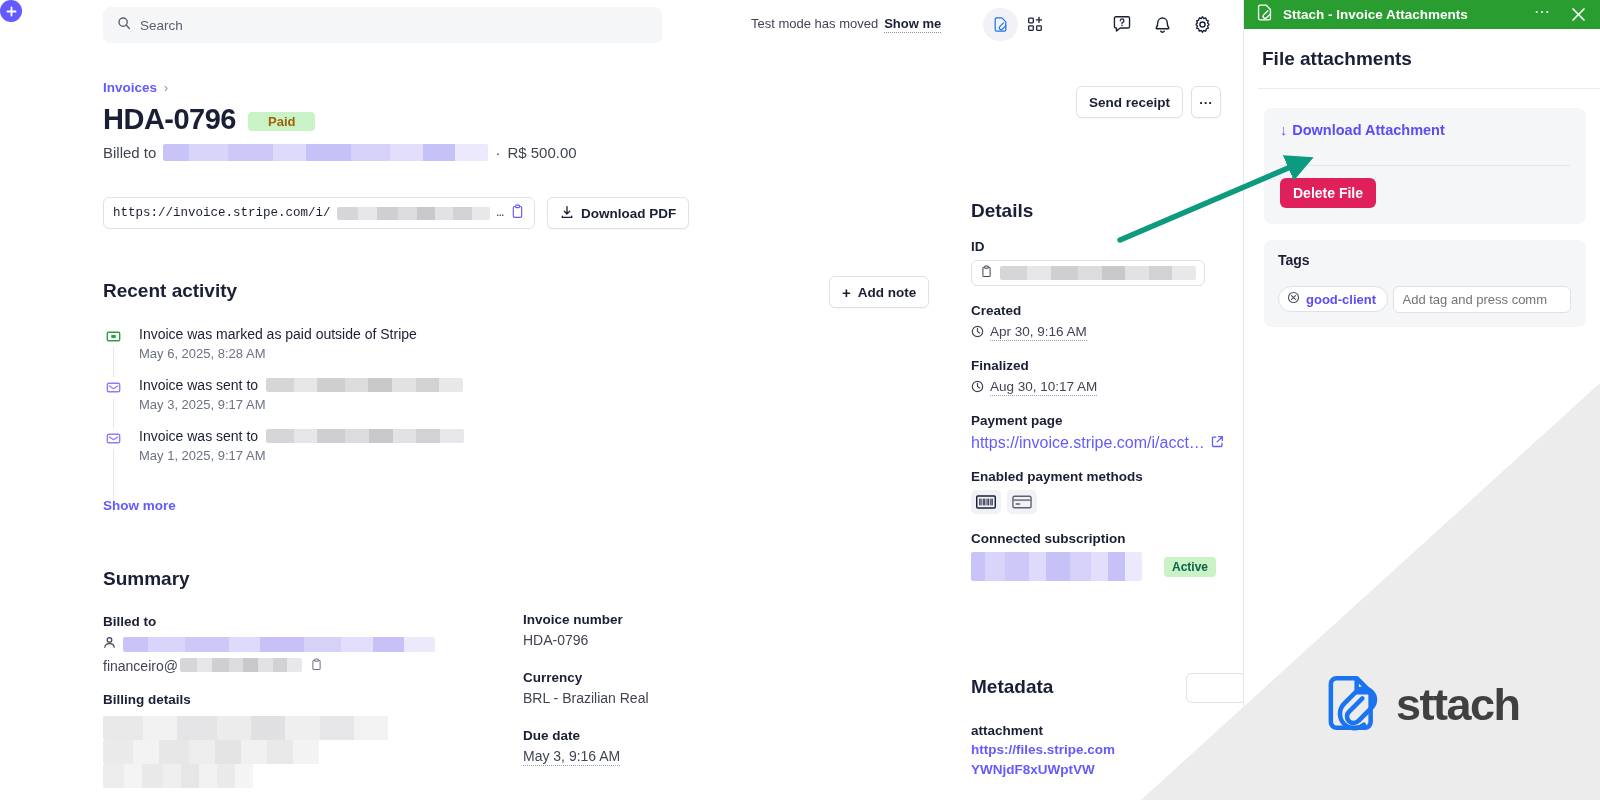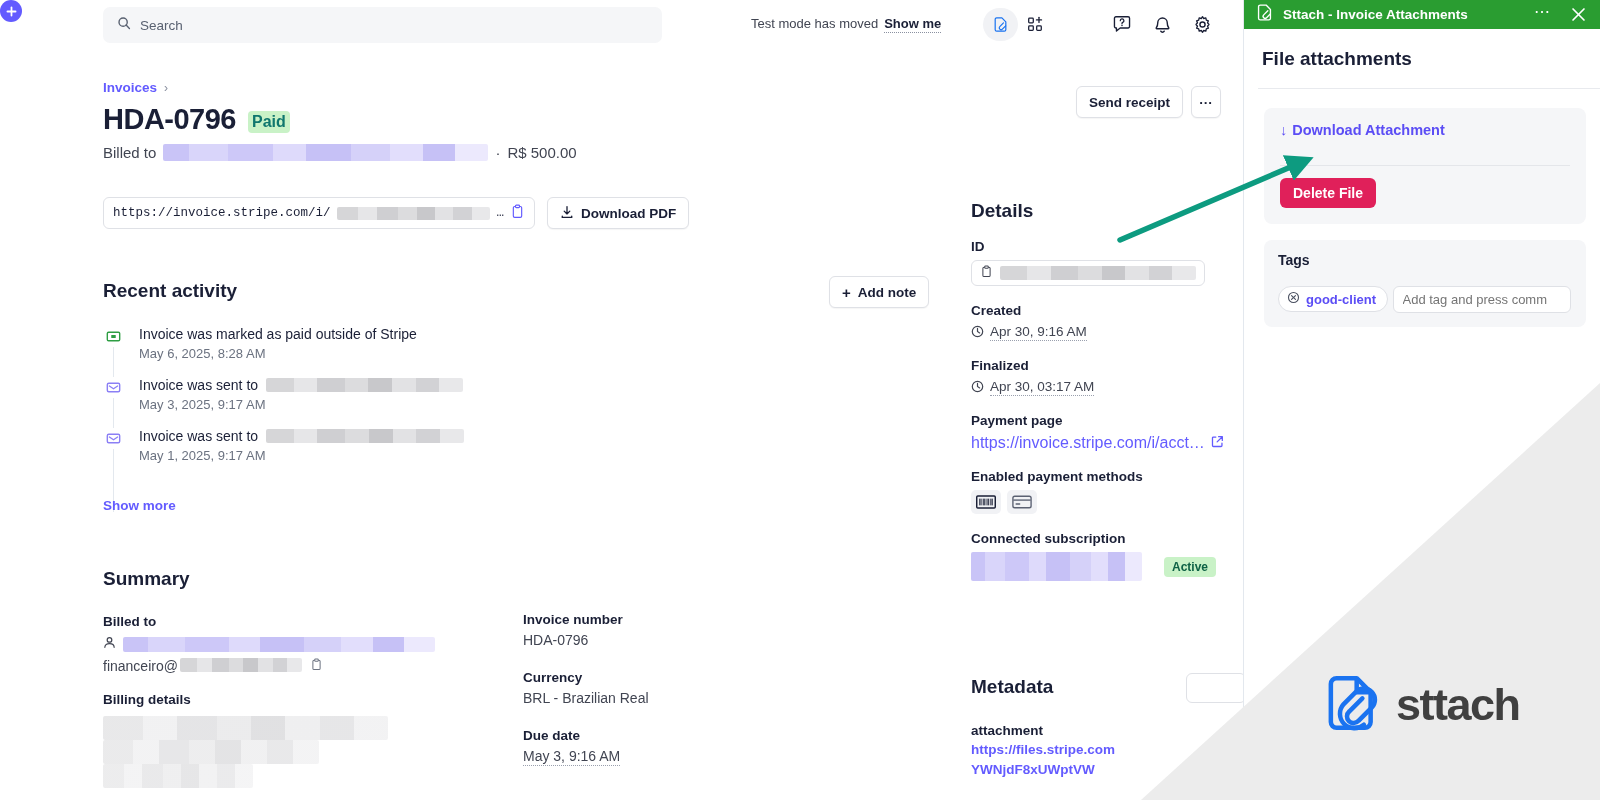--- a/index.html
+++ b/index.html
@@ -63,22 +63,22 @@
   }
 
   
   .breadcrumb { position: absolute; left: 103px; top: 80px; font-size: 13.5px; display: flex; align-items: center; gap: 7px; }
   .breadcrumb .bc-link { color: #635bff; font-weight: 600; text-align: center; }
   .breadcrumb .bc-sep { color: #8a90a0; font-size: 12px; }
 
   .title-row { position: absolute; left: 103px; top: 103px; display: flex; align-items: center; gap: 12px; }
   .inv-title { font-size: 29px; font-weight: bold; letter-spacing: -0.5px; color: #1a1f36; }
   .badge-paid {
-    background: #c9f2c7; color: #0f766e; font-size: 16px; font-weight: bold;
-    padding: 2px 4px; border-radius: 4px; margin-top: 4px;
+    background: #c9f2c7; color: #a16207; font-size: 13px; font-weight: bold;
+    padding: 2px 20px; border-radius: 4px; margin-top: 4px;
   }
   .badge-active {
     background: #c9f2c7; color: #0e6245; font-size: 12px; font-weight: bold;
     padding: 3px 8px; border-radius: 4px;
   }
 
   .billed-line {
     position: absolute; left: 103px; top: 144px;
     display: flex; align-items: center; gap: 7px; font-size: 15px; color: #414552;
   }
@@ -489,21 +489,21 @@
 
       <div class="det-block">
         <div class="det-label">Finalized</div>
         <div class="det-val">
           <span>
             <svg width="13" height="13" viewBox="0 0 14 14" fill="none">
               <circle cx="7" cy="7" r="5.6" stroke="#414552" stroke-width="1.3"></circle>
               <path d="M7 3.7V7l2.3 1.5" stroke="#414552" stroke-width="1.3" stroke-linecap="round"></path>
             </svg>
           </span>
-          <span class="u-date">Apr 30, 03:17 AM</span>
+          <span class="u-date">Aug 30, 10:17 AM</span>
         </div>
       </div>
 
       <div class="det-block">
         <div class="det-label">Payment page</div>
         <div class="det-val">
           <span class="det-link">https://invoice.stripe.com/i/acct…</span>
           <span>
             <svg width="13" height="13" viewBox="0 0 14 14" fill="none">
               <path d="M5.2 2.2H2.6a1 1 0 0 0-1 1v8.2a1 1 0 0 0 1 1h8.2a1 1 0 0 0 1-1V8.8" stroke="#635bff" stroke-width="1.4" stroke-linecap="round"></path>

